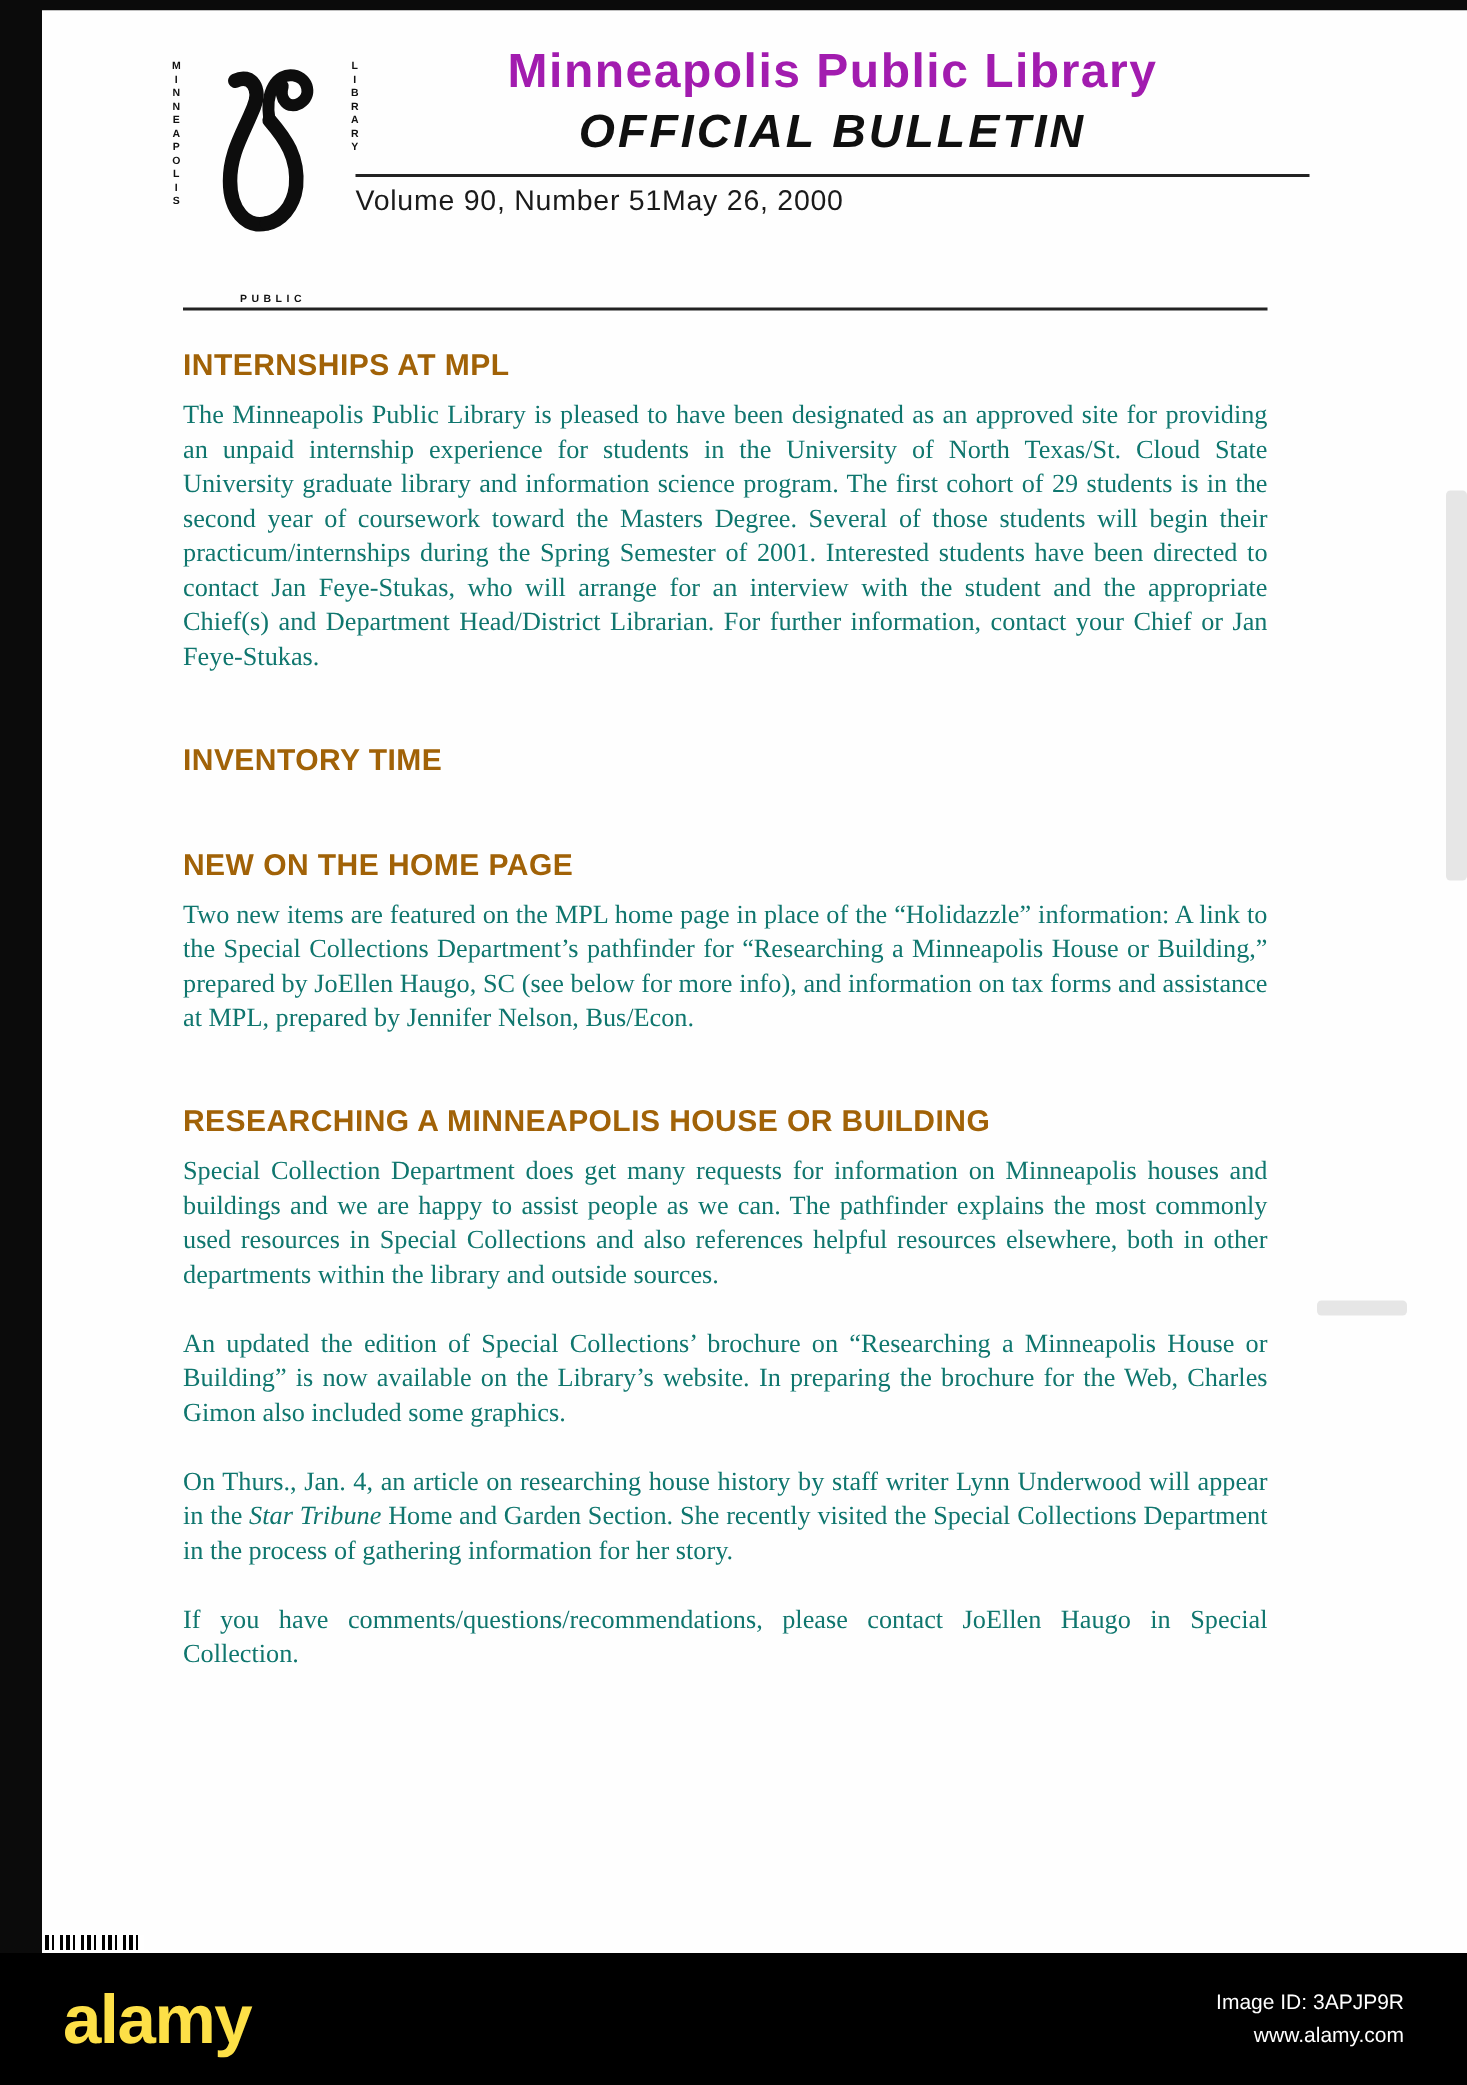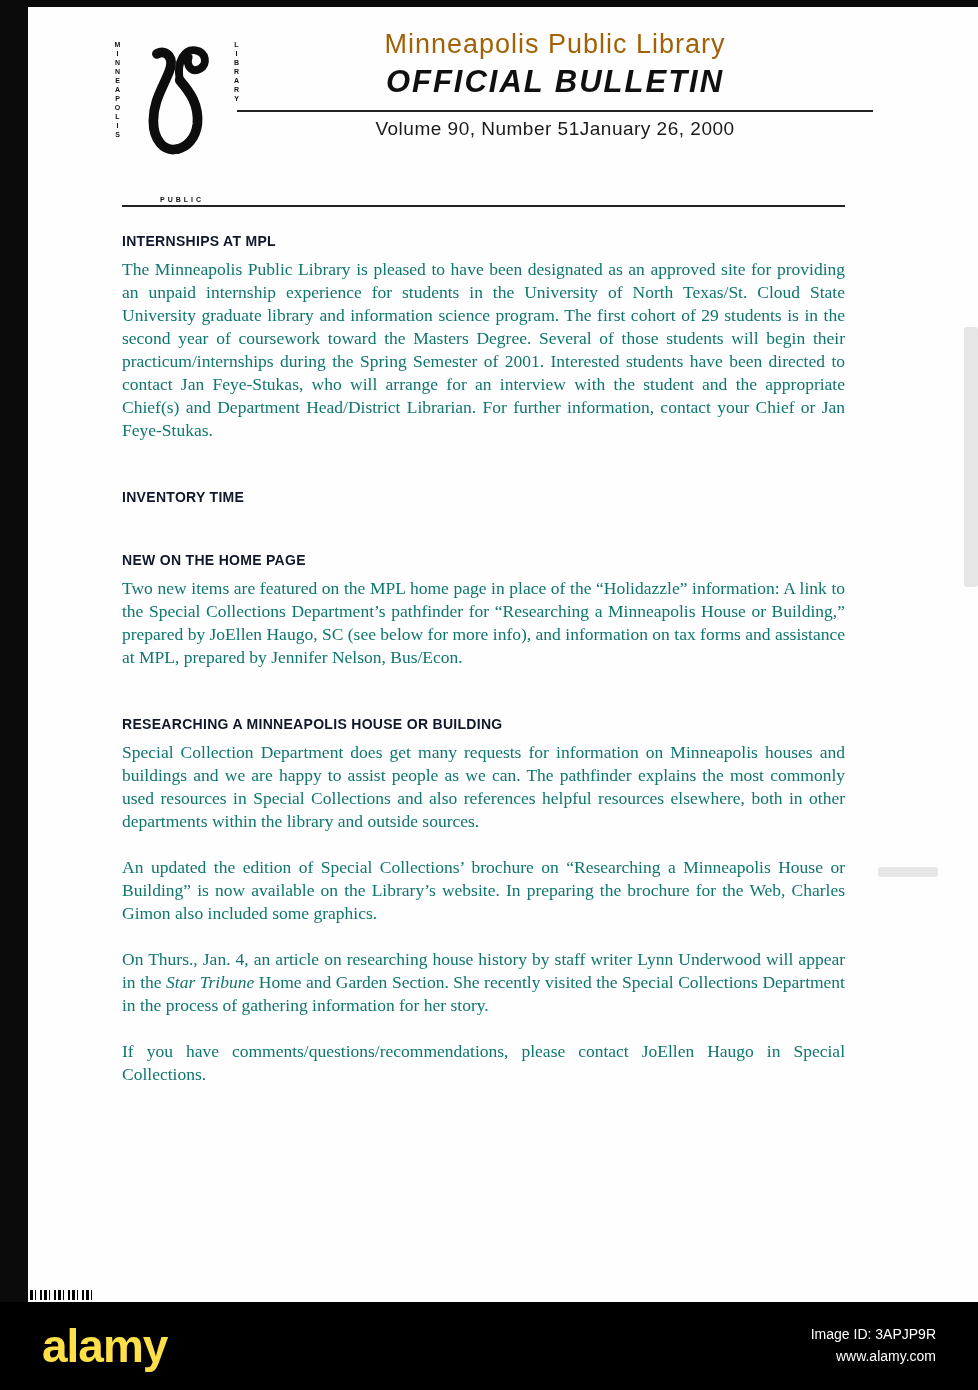--- a/index.html
+++ b/index.html
@@ -24,35 +24,35 @@
   .logo-vert.right { right:6px; }
   .logo-bottom {
     position:absolute; bottom:0; left:6px; right:0; text-align:center;
     font-family:"Liberation Sans", sans-serif; font-weight:bold; font-size:7px;
     letter-spacing:3px; color:#111;
   }
   .logo-mark { position:absolute; left:22px; top:2px; }
 
   .masthead { position:absolute; left:209px; right:105px; top:22px; text-align:center;
               font-family:"Liberation Sans", sans-serif; }
-  .lib-name { font-size:27px; font-weight:normal; letter-spacing:1px; color:#a16207; }
+  .lib-name { font-size:32px; font-weight:bold; letter-spacing:1px; color:#a21caf; }
   .bulletin { font-size:31px; font-weight:bold; letter-spacing:2px; margin-top:4px; color:#101010;font-style:italic; }
   .rule-mid { border:none; border-top:2.5px solid #232323; margin:10px 0 0 0; }
-  .vol-row { display:flex; justify-content:center; margin-top:6px;
+  .vol-row { display:flex; justify-content:flex-start; margin-top:6px;
              font-size:19px; color:#1a1a1a; letter-spacing:0.5px; }
   .rule-full { position:absolute; left:94px; right:133px; top:198px;
                border-top:2.5px solid #232323; }
 
   
   .content { position:absolute; left:94px; right:133px; top:200px; }
   .section { margin-top:47px; }
   .section:first-child { margin-top:26px; }
   .section h2 {
     margin:0 0 9px 0; font-family:"Liberation Sans", sans-serif;
-    font-size:14px; font-weight:bold; letter-spacing:0.3px; color:#0f172a;
+    font-size:20px; font-weight:bold; letter-spacing:0.3px; color:#a16207;
   }
   .section p {
     margin:0; font-size:17.5px; line-height:23px; text-align:justify; color:#0f766e;
   }
   .section p + p { margin-top:23px; }
   .section p i { font-style:italic; }
 
   
   .smudge { position:absolute; background:#c9c9c9; opacity:0.45; border-radius:3px; }
   .smudge.a { right:0; top:320px; width:14px; height:260px; }
@@ -96,21 +96,21 @@
         <span class="logo-vert right">LIBRARY</span>
         <span class="logo-bottom">PUBLIC</span>
       </div>
 
       <div class="masthead">
         <div class="lib-name">Minneapolis Public Library</div>
         <div class="bulletin">OFFICIAL BULLETIN</div>
         <hr class="rule-mid">
         <div class="vol-row">
           <span>Volume 90, Number 51</span>
-          <span>January 26, 2000</span>
+          <span>May 26, 2000</span>
         </div>
       </div>
 
       <div class="rule-full"></div>
     </div>
 
     <div class="content">
 
       <section class="section">
         <h2>INTERNSHIPS AT MPL</h2>
@@ -124,21 +124,21 @@
       <section class="section">
         <h2>NEW ON THE HOME PAGE</h2>
         <p>Two new items are featured on the MPL home page in place of the “Holidazzle” information: A link to the Special Collections Department’s pathfinder for “Researching a Minneapolis House or Building,” prepared by JoEllen Haugo, SC (see below for more info), and information on tax forms and assistance at MPL, prepared by Jennifer Nelson, Bus/Econ.</p>
       </section>
 
       <section class="section">
         <h2>RESEARCHING A MINNEAPOLIS HOUSE OR BUILDING</h2>
         <p>Special Collection Department does get many requests for information on Minneapolis houses and buildings and we are happy to assist people as we can. The pathfinder explains the most commonly used resources in Special Collections and also references helpful resources elsewhere, both in other departments within the library and outside sources.</p>
         <p>An updated the edition of Special Collections’ brochure on “Researching a Minneapolis House or Building” is now available on the Library’s website. In preparing the brochure for the Web, Charles Gimon also included some graphics.</p>
         <p><span>On Thurs., Jan. 4, an article on researching house history by staff writer Lynn Underwood will appear in the </span><i>Star Tribune</i><span> Home and Garden Section. She recently visited the Special Collections Department in the process of gathering information for her story.</span></p>
-        <p>If you have comments/questions/recommendations, please contact JoEllen Haugo in Special Collections.</p>
+        <p>If you have comments/questions/recommendations, please contact JoEllen Haugo in Special Collection.</p>
       </section>
 
     </div>
 
     <div class="smudge a"></div>
     <div class="smudge b"></div>
   </div>
 
   <div class="barcode"></div>
 

